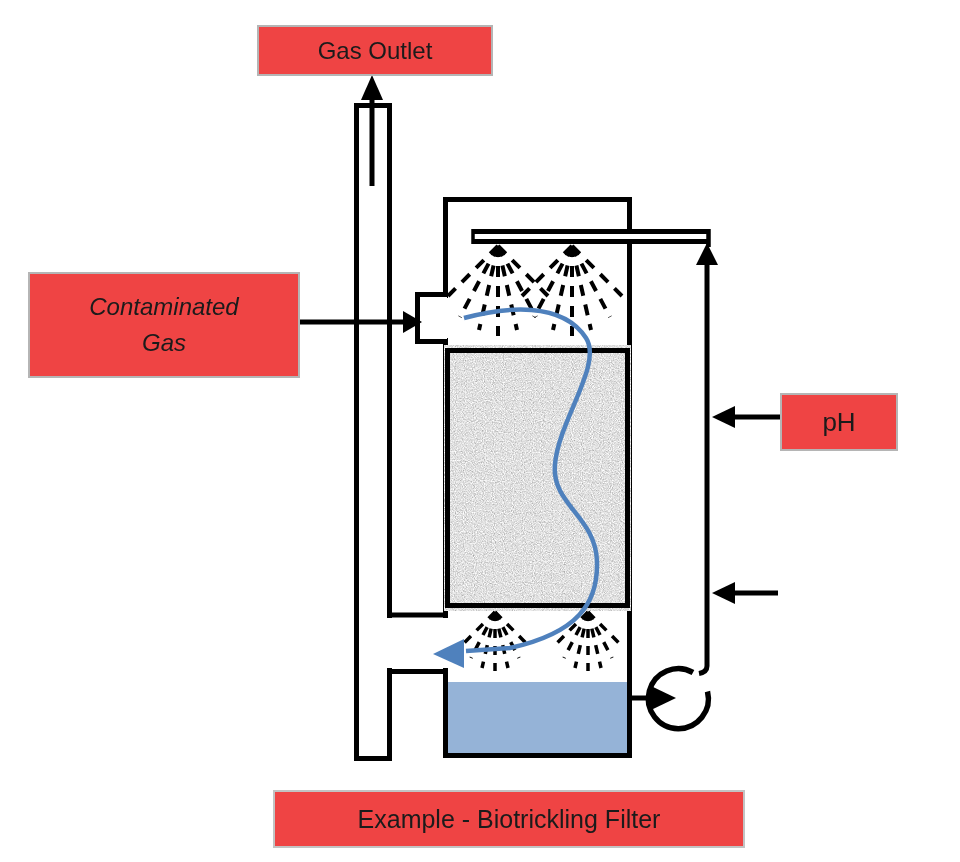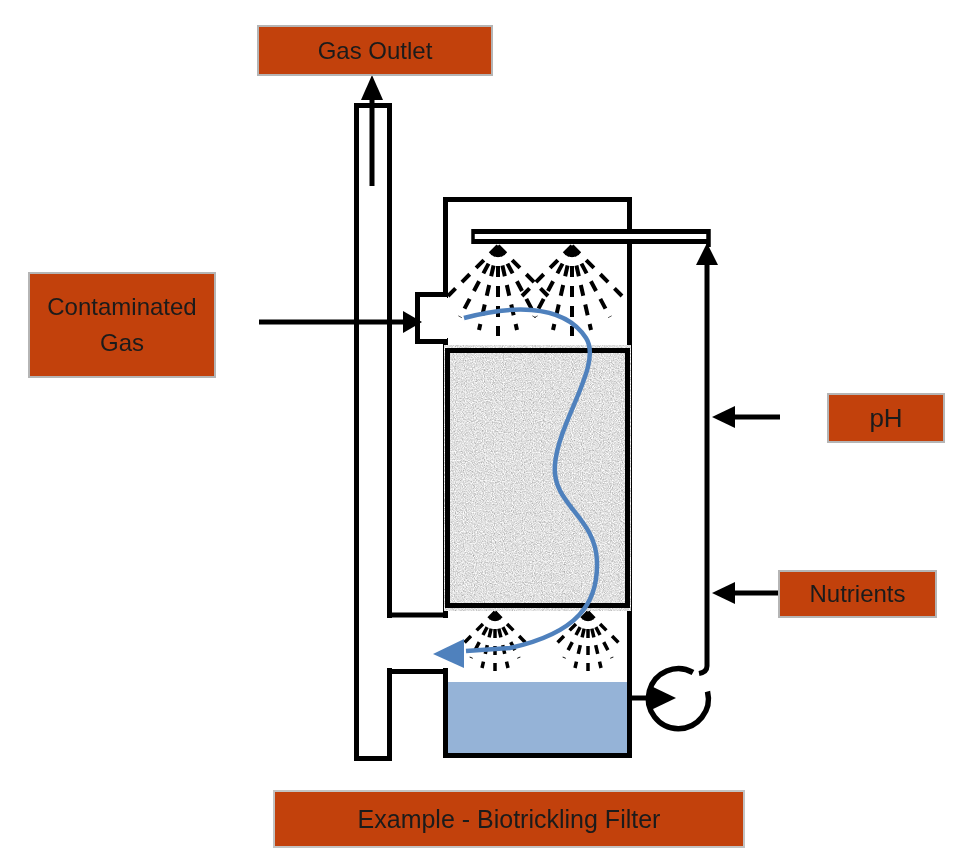--- a/index.html
+++ b/index.html
@@ -2,28 +2,28 @@
 <html><head>
 <meta charset="utf-8">
 <style>
   html,body{margin:0;padding:0;background:#ffffff;}
   .stage{
     position:relative;width:960px;height:862px;background:#ffffff;
     font-family:"Liberation Sans", sans-serif;overflow:hidden;
   }
   .stage svg{position:absolute;left:0;top:0;z-index:1;}
   .label-box{
-    position:absolute;z-index:2;background:#c2410c;border:2px solid #b5b5b5;
+    position:absolute;z-index:2;background:#ef4444;border:2px solid #b5b5b5;
     display:flex;align-items:center;justify-content:center;text-align:center;
     color:#1b1b1b;font-size:24px;box-sizing:border-box;
   }
   #box-gas-outlet{left:257px;top:25px;width:236px;height:51px;}
-  #box-contaminated{left:28px;top:272px;width:188px;height:106px;line-height:1.5;}
+  #box-contaminated{left:28px;top:272px;width:272px;height:106px;line-height:1.5;font-style:italic;}
   #box-contaminated .wrap{display:inline-block;max-width:175px;}
-  #box-ph{left:780px;top:393px;width:118px;height:50px;font-size:26px;margin-left:47px;}
+  #box-ph{left:780px;top:393px;width:118px;height:58px;font-size:26px;}
   #box-nutrients{left:778px;top:570px;width:159px;height:48px;}
   #box-title{left:273px;top:790px;width:472px;height:58px;font-weight:normal;font-size:25px;border-color:#c3c3c3;}
 </style>
 </head>
 <body>
 
 <div class="stage">
 
   <svg width="960" height="862" viewBox="0 0 960 862">
     <defs>
@@ -151,21 +151,18 @@
   </div>
 
   <div class="label-box" id="box-contaminated">
     <span class="wrap">Contaminated Gas</span>
   </div>
 
   <div class="label-box" id="box-ph">
     <span>pH</span>
   </div>
 
-  <div class="label-box" id="box-nutrients">
-    <span>Nutrients</span>
-  </div>
 
   <div class="label-box" id="box-title">
     <span>Example - Biotrickling Filter</span>
   </div>
 
 </div>
 
 </body></html>

